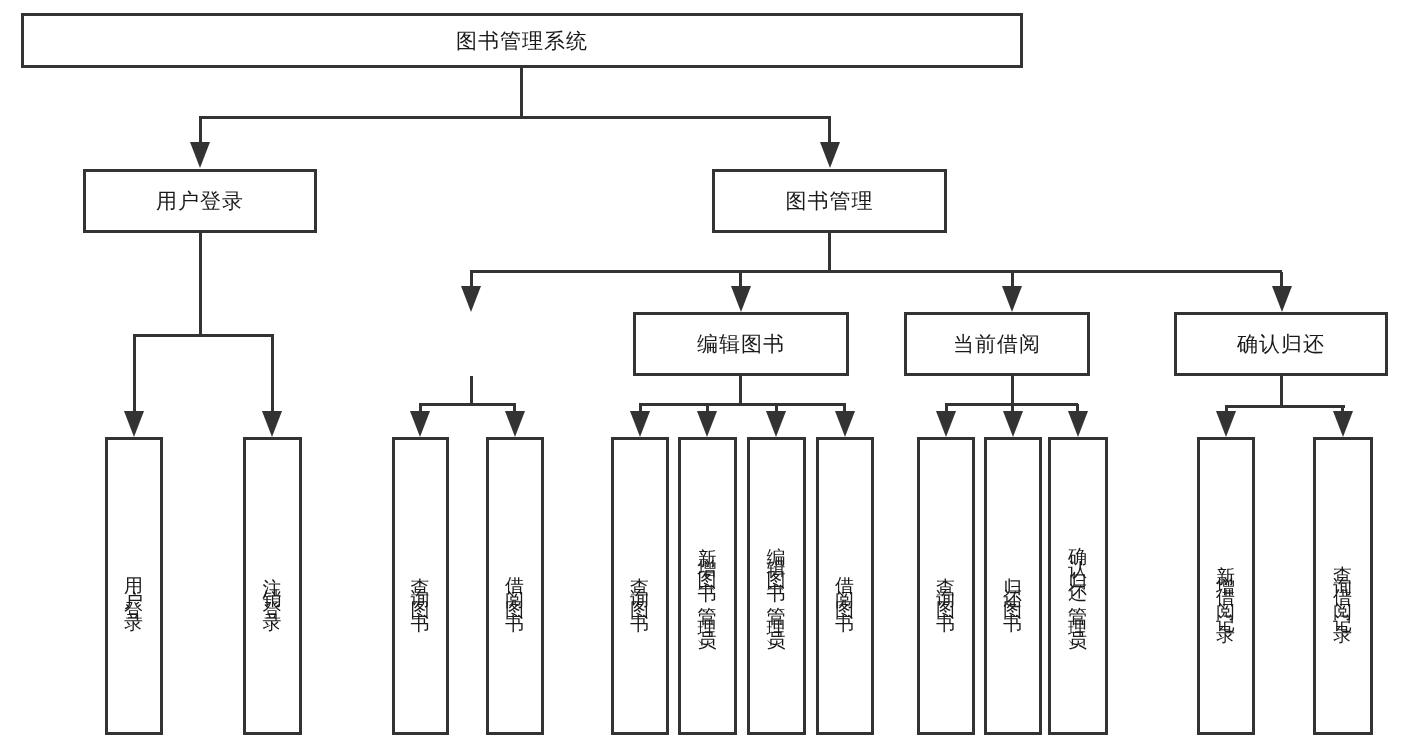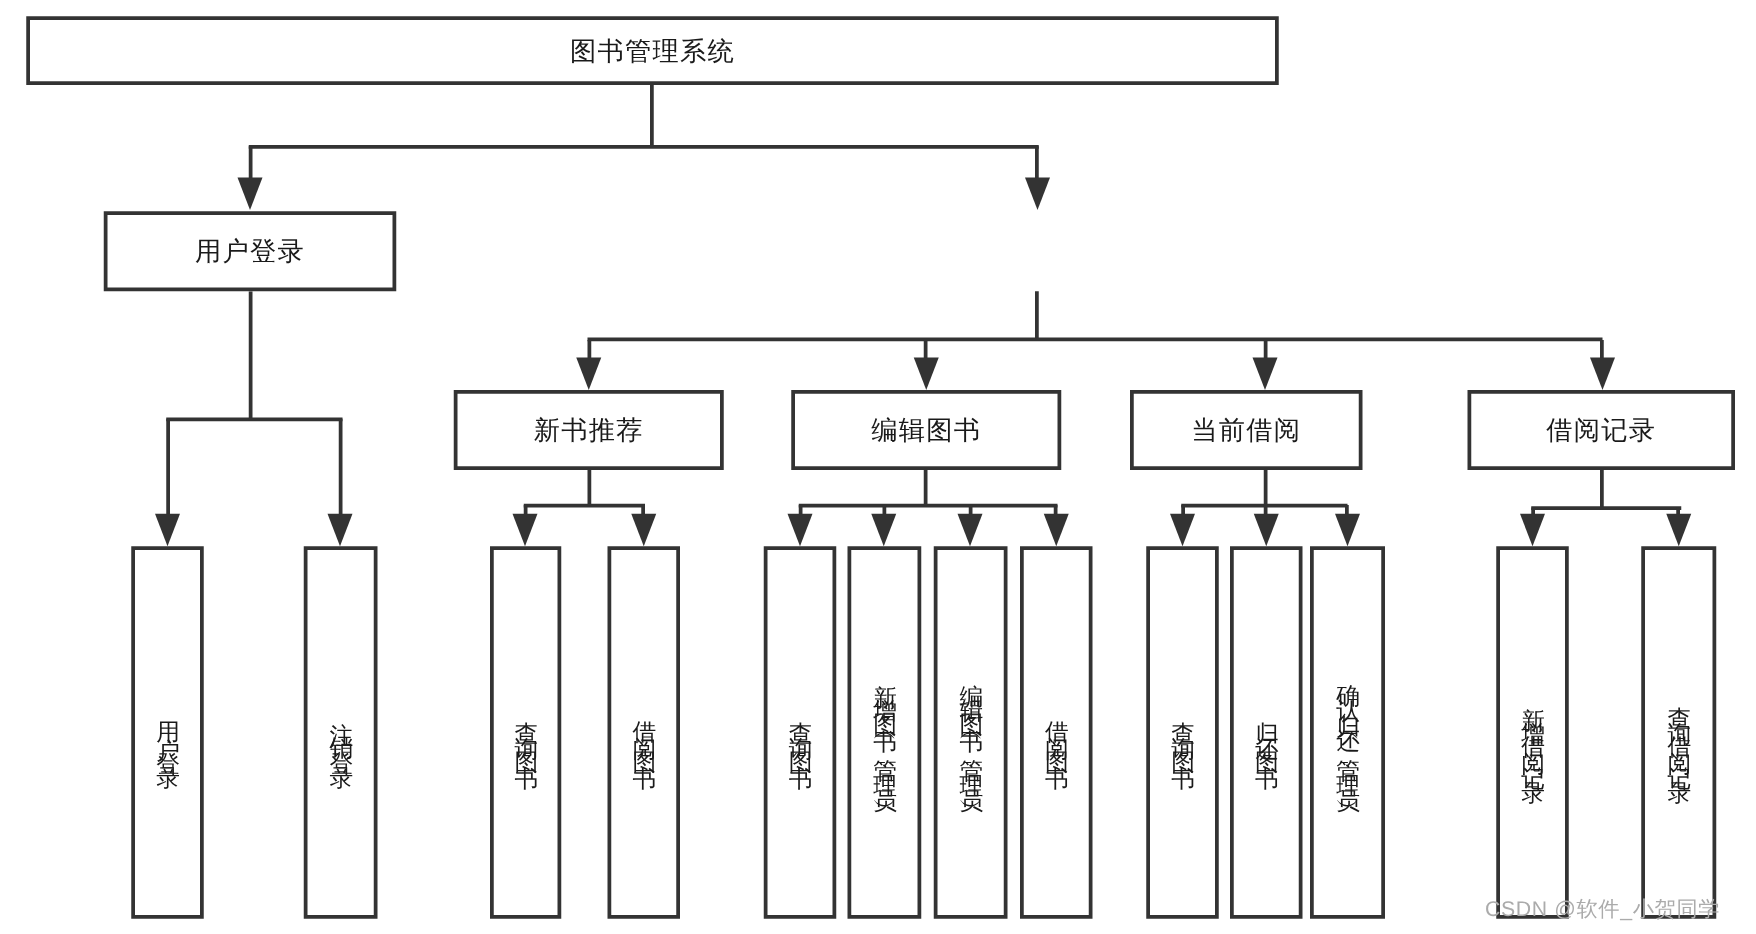--- a/index.html
+++ b/index.html
@@ -133,32 +133,32 @@
   <div class="vline" style="left:1341px;top:406px;height:10px"></div>
   <div class="arrow" style="left:1333px;top:411px"></div>
 
   <div class="box" style="left:21px;top:13px;width:1002px;height:55px">
     <span class="hlabel">图书管理系统</span>
   </div>
 
   <div class="box" style="left:83px;top:169px;width:234px;height:64px">
     <span class="hlabel">用户登录</span>
   </div>
-
-  <div class="box" style="left:363px;top:312px;width:216px;height:64px">
-    <span class="hlabel">新书推荐</span>
-  </div>
+  <div class="box" style="left:712px;top:169px;width:235px;height:64px">
+    <span class="hlabel">图书管理</span>
+  </div>
+
   <div class="box" style="left:633px;top:312px;width:216px;height:64px">
     <span class="hlabel">编辑图书</span>
   </div>
   <div class="box" style="left:904px;top:312px;width:186px;height:64px">
     <span class="hlabel">当前借阅</span>
   </div>
   <div class="box" style="left:1174px;top:312px;width:214px;height:64px">
-    <span class="hlabel">借阅记录</span>
+    <span class="hlabel">确认归还</span>
   </div>
 
   <div class="box" style="left:105px;top:437px;width:58px;height:298px">
     <span class="vlabel">用户登录</span>
   </div>
   <div class="box" style="left:243px;top:437px;width:59px;height:298px">
     <span class="vlabel">注销登录</span>
   </div>
 
   <div class="box" style="left:392px;top:437px;width:57px;height:298px">
@@ -191,15 +191,14 @@
     <span class="vlabel">确认归还（管理员）</span>
   </div>
 
   <div class="box" style="left:1197px;top:437px;width:58px;height:298px">
     <span class="vlabel">新增借阅记录</span>
   </div>
   <div class="box" style="left:1313px;top:437px;width:60px;height:298px">
     <span class="vlabel">查询借阅记录</span>
   </div>
 
-  <div class="watermark">CSDN @软件_小贺同学</div>
 
 </div>
 
 </body></html>

